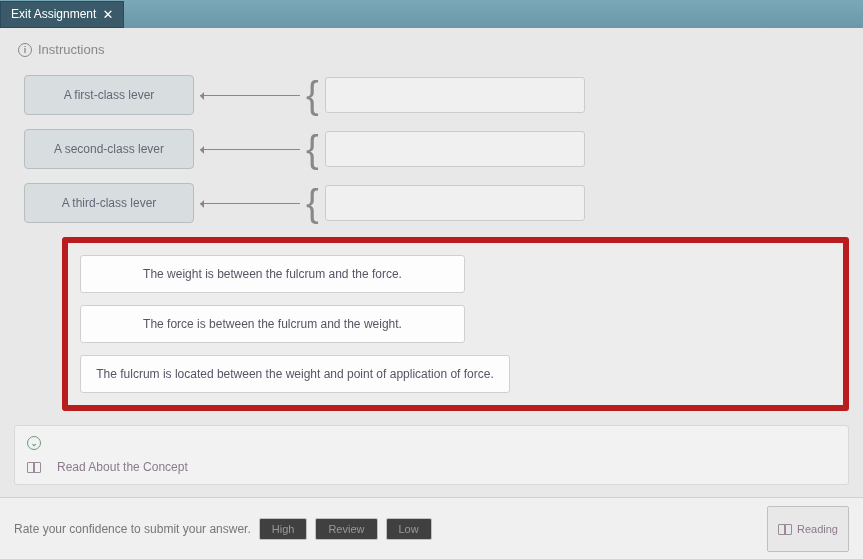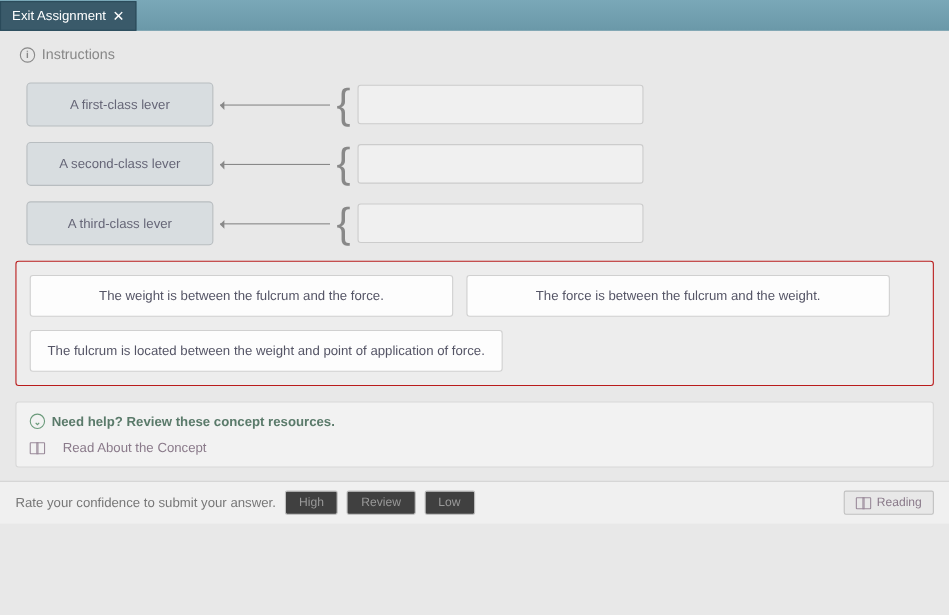--- a/index.html
+++ b/index.html
@@ -98,28 +98,29 @@
   margin-right: 6px;
 }
 .drop-zone {
   width: 260px;
   height: 36px;
   background: #f0f0f0;
   border: 1px solid #ccc;
   border-radius: 3px;
 }
 .options-panel {
-  border: 1px solid #b91c1c;
+  border: 6px solid #b91c1c;
   background: #ededed;
   border-radius: 3px;
   padding: 12px;
   display: flex;
   flex-wrap: wrap;
   gap: 12px;
   margin-bottom: 14px;
+  margin-left: 48px;
 }
 .option-card {
   background: #fdfdfd;
   border: 1px solid #d0d0d0;
   border-radius: 3px;
   padding: 10px 14px;
   width: 385px;
   min-height: 38px;
   display: flex;
   align-items: center;
@@ -194,21 +195,21 @@
   padding: 4px 12px;
   font-size: 11px;
   color: #999;
   border-radius: 2px;
   cursor: pointer;
 }
 .reading-pill {
   margin-left: auto;
   border: 1px solid #c0c0c0;
   background: #e8e8e8;
-  padding: 4px 10px;
+  padding: 16px 10px;
   font-size: 11px;
   color: #8a7a8a;
   border-radius: 2px;
   display: flex;
   align-items: center;
   gap: 5px;
   cursor: pointer;
 }
 .x-icon { font-size: 13px; }
 </style>
@@ -263,21 +264,20 @@
         <span>The force is between the fulcrum and the weight.</span>
       </div>
     <div class="option-card narrow">
         <span>The fulcrum is located between the weight and point of application of force.</span>
       </div>
   </div>
 
   <div class="help-panel">
     <div class="help-header">
       <span class="chevron-circle">⌄</span>
-      <span>Need help? Review these concept resources.</span>
     </div>
     <div class="read-link">
       <span class="book-icon"></span>
       <span>Read About the Concept</span>
     </div>
   </div>
 </div>
 
 <div class="footer">
   <span>Rate your confidence to submit your answer.</span>

